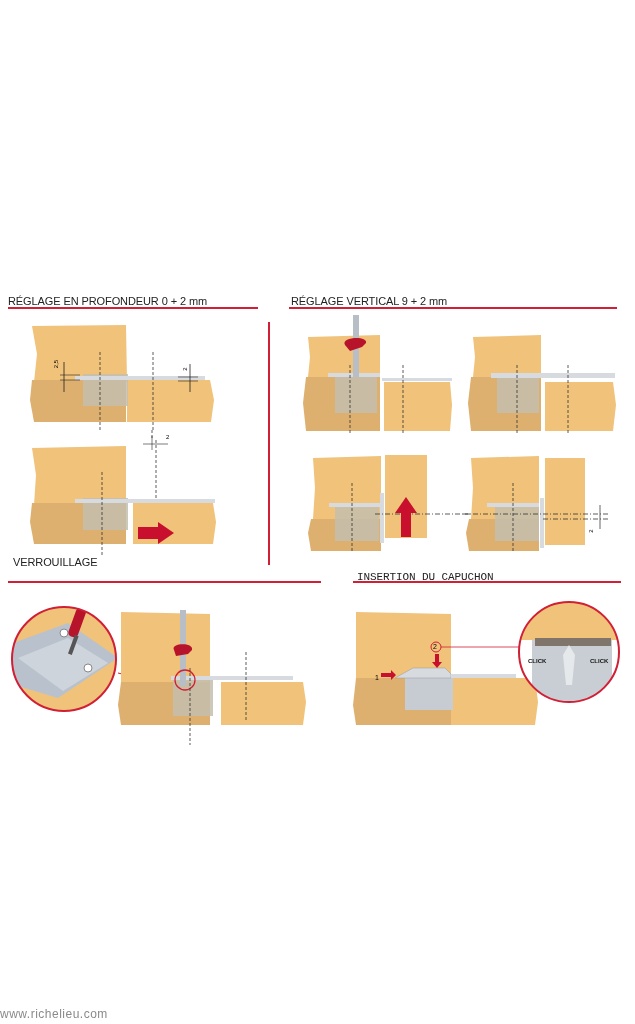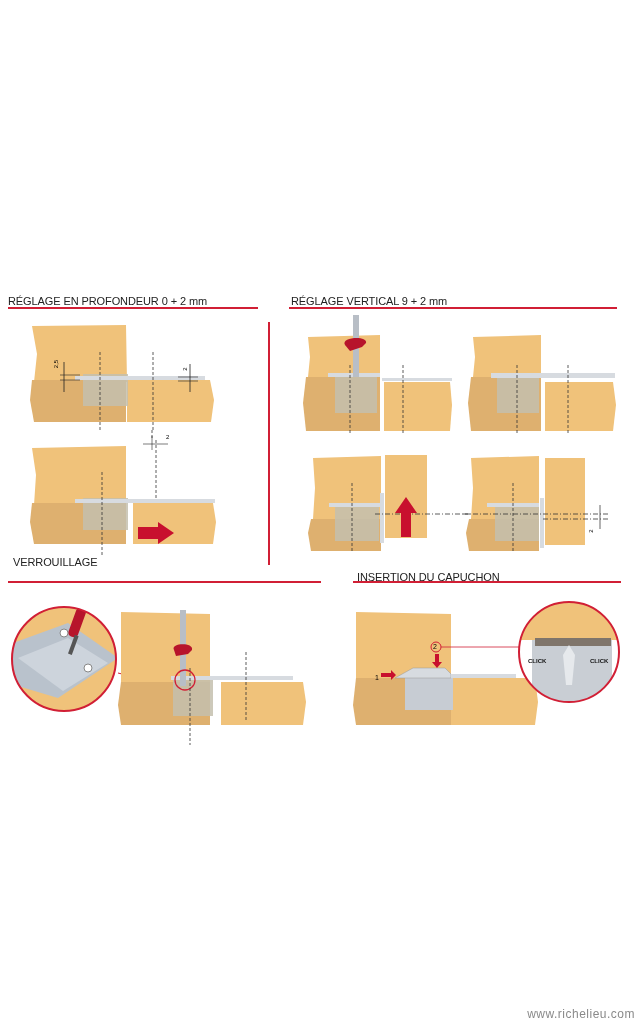--- a/index.html
+++ b/index.html
@@ -2,37 +2,37 @@
 <html><head>
 <meta charset="utf-8">
 <style>
   html,body{margin:0;padding:0;background:#fff;}
   body{width:635px;height:1024px;position:relative;overflow:hidden;font-family:"Liberation Sans","DejaVu Sans",sans-serif;}
   .abs{position:absolute;}
   .sec-title{position:absolute;font-size:11px;color:#222;letter-spacing:-0.1px;white-space:nowrap;}
   .rule{position:absolute;height:1.5px;background:#d11f35;}
   .vrule{position:absolute;width:2px;background:#d11f35;}
   svg{position:absolute;overflow:visible;}
-  .footer{position:absolute;left:0;width:635px;top:1007px;text-align:right;font-size:12px;color:#8a8a8a;letter-spacing:0.5px;}
+  .footer{position:absolute;left:0;width:635px;top:1007px;text-align:left;font-size:12px;color:#8a8a8a;letter-spacing:0.5px;}
 </style>
 </head>
 <body>
 
 <div class="sec-title" style="left:8px;top:295px;">RÉGLAGE EN PROFONDEUR 0 + 2 mm</div>
 <div class="rule" style="left:8px;top:307px;width:250px;"></div>
 
 <div class="sec-title" style="left:291px;top:295px;">RÉGLAGE VERTICAL 9 + 2 mm</div>
 <div class="rule" style="left:289px;top:307px;width:328px;"></div>
 
 <div class="vrule" style="left:268px;top:322px;height:243px;"></div>
 
 <div class="sec-title" style="left:13px;top:556px;">VERROUILLAGE</div>
 <div class="rule" style="left:8px;top:581px;width:313px;"></div>
 
-<div class="sec-title" style="left:357px;top:571px;">INSERTION DU CAPUCHON</div>
+<div class="sec-title" style="left:357px;top:571px;font-family:Liberation Mono, monospace;">INSERTION DU CAPUCHON</div>
 <div class="rule" style="left:353px;top:581px;width:268px;"></div>
 
 <svg width="230" height="110" style="left:28px;top:322px;">
   <path d="M4,4 L98,3 L99,60 L6,60 L9,32 Z" fill="#f0c27a"></path>
   <path d="M4,58 L98,58 L98,100 L6,100 L2,78 Z" fill="#deb06f"></path>
   <path d="M99,58 L182,58 L186,78 L183,100 L99,100 Z" fill="#f0c27a"></path>
   <rect x="55" y="52" width="45" height="32" fill="#c4bfae" opacity="0.85"></rect>
   <rect x="47" y="54" width="130" height="4" fill="#d7dbe0"></rect>
   <line x1="72" y1="30" x2="72" y2="108" stroke="#333" stroke-width="0.8" stroke-dasharray="3,2"></line>
   <line x1="125" y1="30" x2="125" y2="108" stroke="#333" stroke-width="0.8" stroke-dasharray="3,2"></line>

